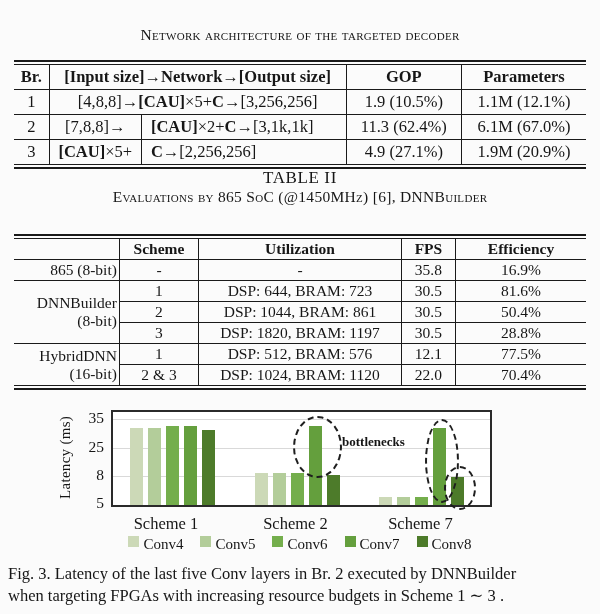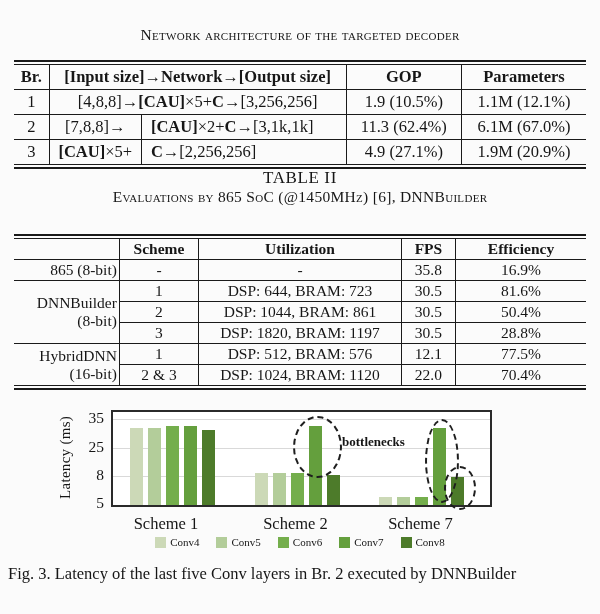--- a/index.html
+++ b/index.html
@@ -39,21 +39,21 @@
   .gridline{position:absolute;left:0;width:100%;height:1px;background:#d9d9d9;}
   .bar-group{position:absolute;bottom:0;height:100%;display:flex;
              align-items:flex-end;gap:5px;}
   .bar{width:13px;flex:none;}
   .ellipse{position:absolute;border:2px dashed #1e1e1e;border-radius:50%;
            background:transparent;}
   .chart-note{position:absolute;font-weight:bold;font-size:13px;white-space:nowrap;}
   .xlabel{position:absolute;top:119px;width:110px;text-align:center;font-size:16.5px;}
   .legend{position:absolute;left:0;top:141px;width:100%;display:flex;
           justify-content:center;align-items:center;gap:17px;}
-  .legend-item{display:flex;align-items:flex-end;gap:4px;font-size:11px;}
+  .legend-item{display:flex;align-items:flex-start;gap:4px;font-size:15px;}
   .swatch{width:11px;height:11px;flex:none;}
 
   
   .caption{position:absolute;left:8px;top:563px;width:588px;
            font-size:16.5px;line-height:22px;}
 </style>
 </head>
 <body>
 
 <div class="page">
@@ -227,15 +227,16 @@
         </div>
         <div class="legend-item">
           <span class="swatch" style="background: rgb(77, 123, 42);"></span>
           <span>Conv8</span>
         </div>
       </div>
   </div>
 
   <div class="caption">
     <div>Fig. 3.  Latency of the last five Conv layers in Br. 2 executed by DNNBuilder</div>
+    <div>when targeting FPGAs with increasing resource budgets in Scheme 1 ∼ 3 .</div>
   </div>
 
 </div>
 
 </body></html>

